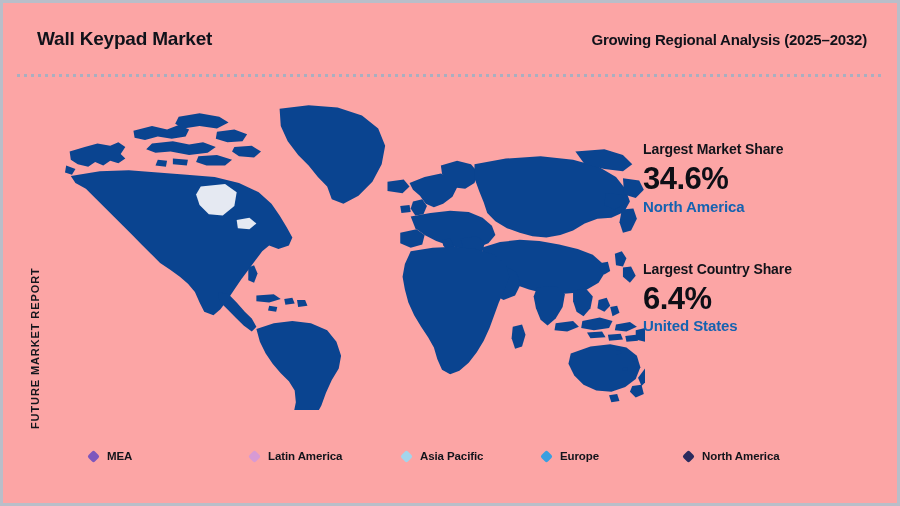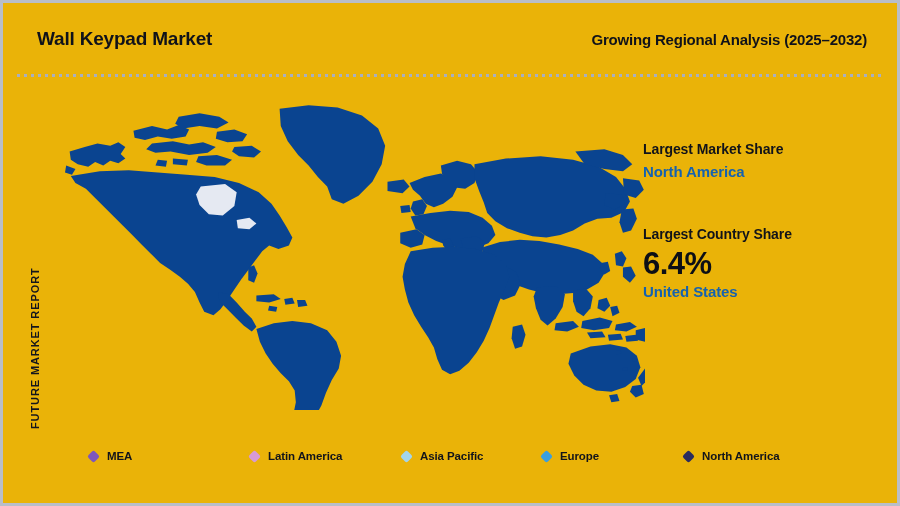--- a/index.html
+++ b/index.html
@@ -150,21 +150,21 @@
   .legend-text {
     font-size: 11.5px;
     font-weight: bold;
     color: #12141b;
     letter-spacing: -0.1px;
   }
 </style>
 </head>
 <body>
 
-<div class="poster" style="background: #eab308; border-color: rgb(185, 190, 201);">
+<div class="poster" style="background: #fca5a5; border-color: rgb(185, 190, 201);">
 
   <div class="header">
     <div class="title-left">Wall Keypad Market</div>
     <div class="title-right">Growing Regional Analysis (2025–2032)</div>
   </div>
   <div class="divider"></div>
 
   <div class="brand">FUTURE MARKET REPORT</div>
 
   <div class="map-wrap">
@@ -297,20 +297,21 @@
         <path d="M962 468 L970 468 L970 474 L962 474 Z"></path>
 
       </g>
     </svg>
   </div>
 
   <div class="stats">
 
     <div class="stat-block">
       <div class="stat-label">Largest Market Share</div>
+      <div class="stat-value">34.6%</div>
       <div class="stat-sub">North America</div>
     </div>
 
     <div class="stat-block">
       <div class="stat-label">Largest Country Share</div>
       <div class="stat-value">6.4%</div>
       <div class="stat-sub">United States</div>
     </div>
 
   </div>

